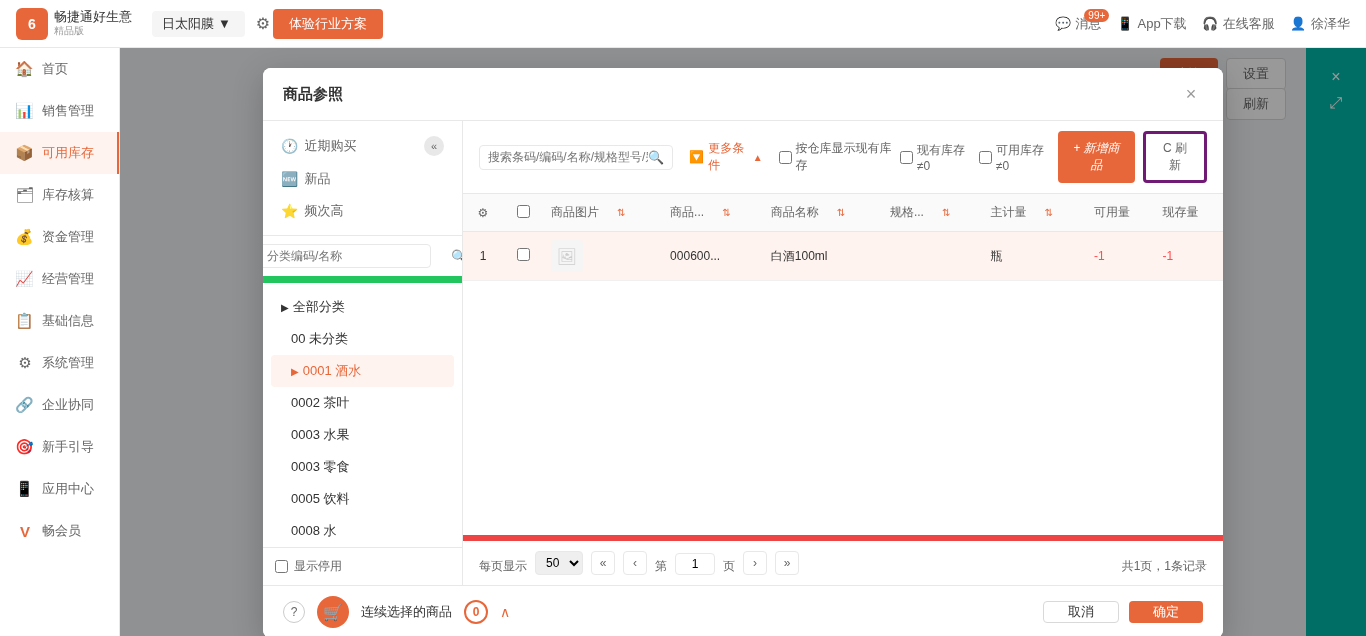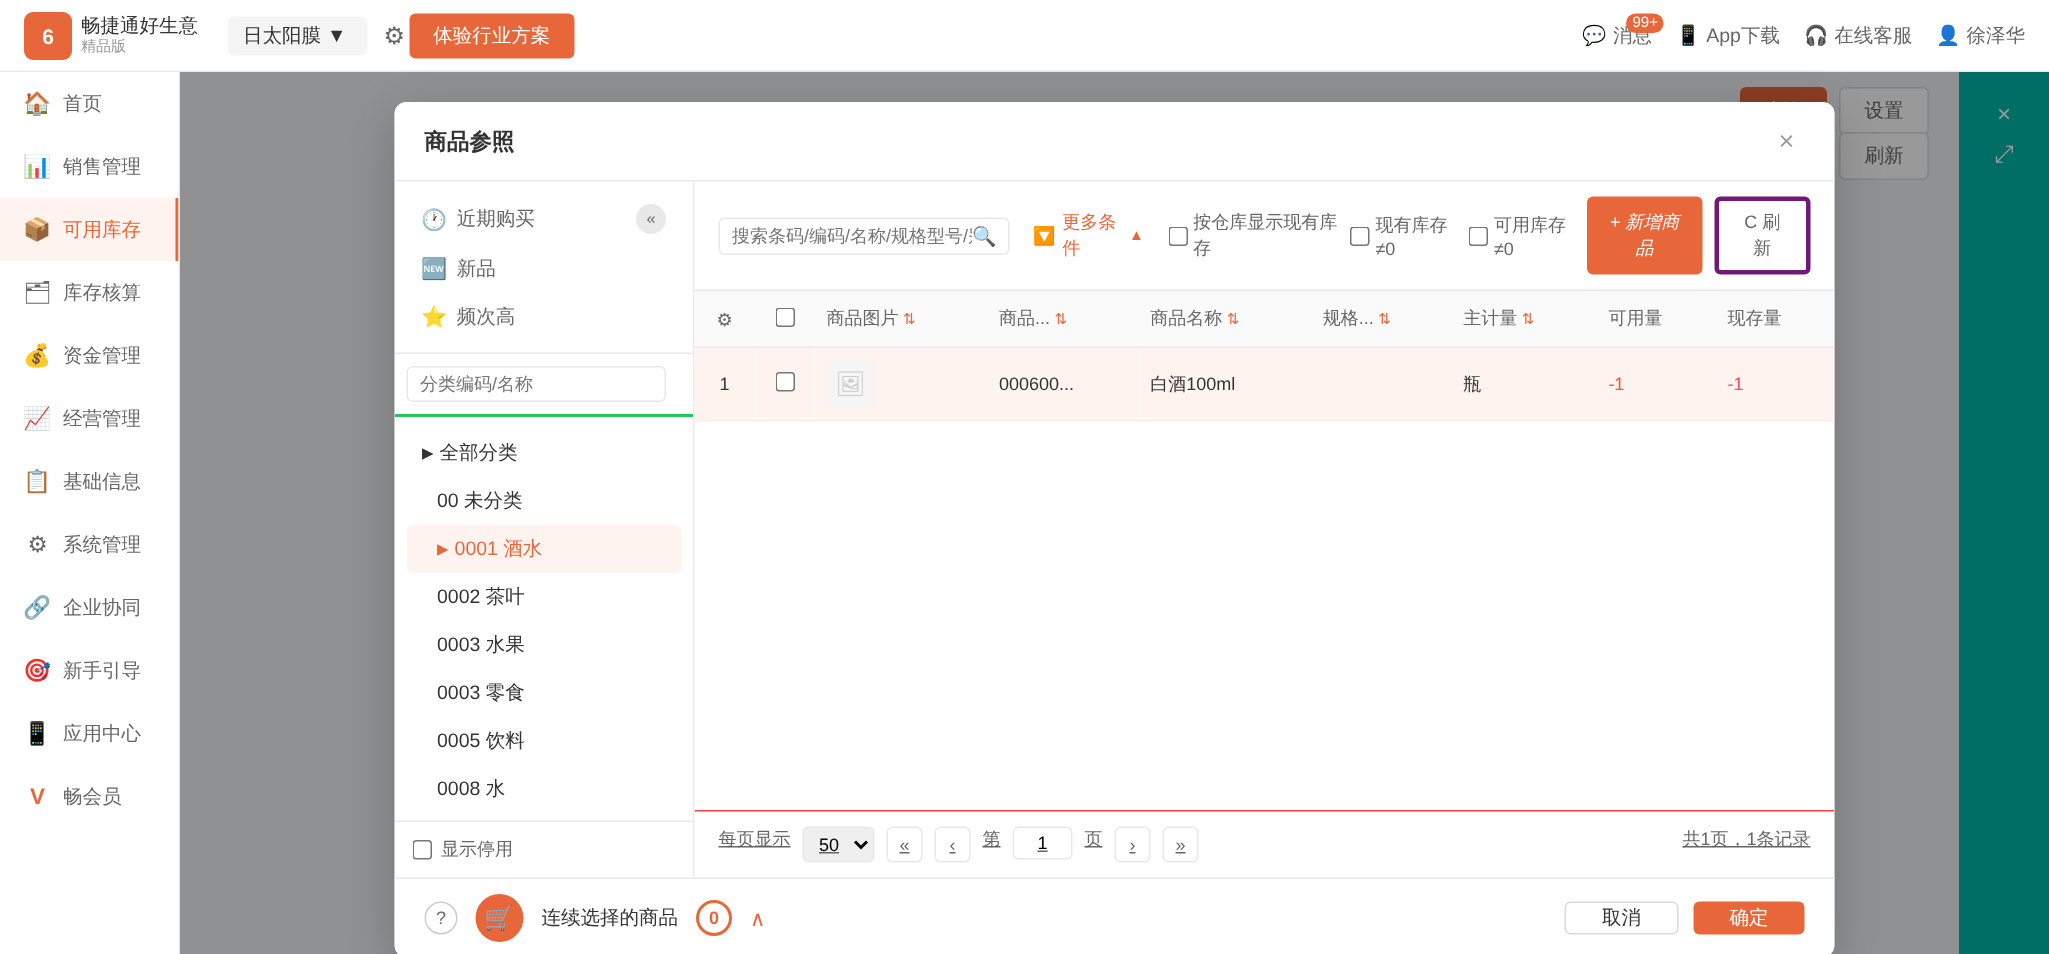--- a/index.html
+++ b/index.html
@@ -142,22 +142,22 @@
     .quick-icon { font-size: 14px; }
     .collapse-btn {
       width: 20px; height: 20px;
       background: #e8e8e8; border-radius: 50%;
       display: flex; align-items: center; justify-content: center;
       cursor: pointer; font-size: 11px; margin-left: auto;
     }
 
     .search-area {
       padding: 8px;
-      border-bottom: 2px solid #22c55e;
-      display: flex; align-items: center; gap: 20px;
+      border-bottom: 7px solid #22c55e;
+      display: flex; align-items: center; gap: 20px; justify-content: center;
     }
     .search-input-small {
       flex: 1; border: 1px solid #e8e8e8; border-radius: 4px;
       padding: 4px 8px; font-size: 12px; outline: none;
       color: #999;
     }
 
     .category-tree {
       flex: 1; overflow-y: auto; padding: 8px;
     }
@@ -234,43 +234,43 @@
     thead tr {
       background: #fafafa;
       border-bottom: 1px solid #e8e8e8;
     }
     thead th {
       padding: 10px 8px; text-align: left; color: #666; font-weight: 500;
       white-space: nowrap; border-bottom: 1px solid #e8e8e8;
     }
     thead th:first-child { width: 40px; text-align: center; }
     thead th:nth-child(2) { width: 40px; text-align: center; }
-    .th-sort { display: flex; align-items: center; gap: 3px; cursor: pointer; }
+    .th-sort { display: flex; align-items: center; gap: 18px; cursor: pointer; }
     .sort-icon { color: #e8673a; font-size: 10px; }
 
     tbody tr { border-bottom: 1px solid #f0f0f0; }
     tbody tr.selected { background: #fef3ee; }
     tbody td { padding: 8px 8px; color: #333; }
     tbody td:first-child { text-align: center; }
     tbody td:nth-child(2) { text-align: center; }
     .negative { color: #ff4d4f; }
 
     .product-img {
       width: 32px; height: 32px;
       background: #f5f5f5; border-radius: 4px;
       display: flex; align-items: center; justify-content: center;
       color: #ccc; font-size: 10px;
     }
 
     
     .pagination {
       padding: 10px 16px;
-      border-top: 1px solid #ef4444;
-      display: flex; align-items: flex-start; gap: 8px;
-      font-size: 12px; color: #666; text-decoration: underline;
+      border-top: 6px solid #ef4444;
+      display: flex; align-items: flex-end; gap: 8px;
+      font-size: 12px; color: #666;
     }
     .page-size-select {
       border: 1px solid #e8e8e8; border-radius: 4px;
       padding: 3px 6px; font-size: 12px; cursor: pointer;
     }
     .page-nav-btn {
       width: 24px; height: 24px;
       border: 1px solid #e8e8e8; border-radius: 4px;
       background: #fff; cursor: pointer;
       display: flex; align-items: center; justify-content: center;

